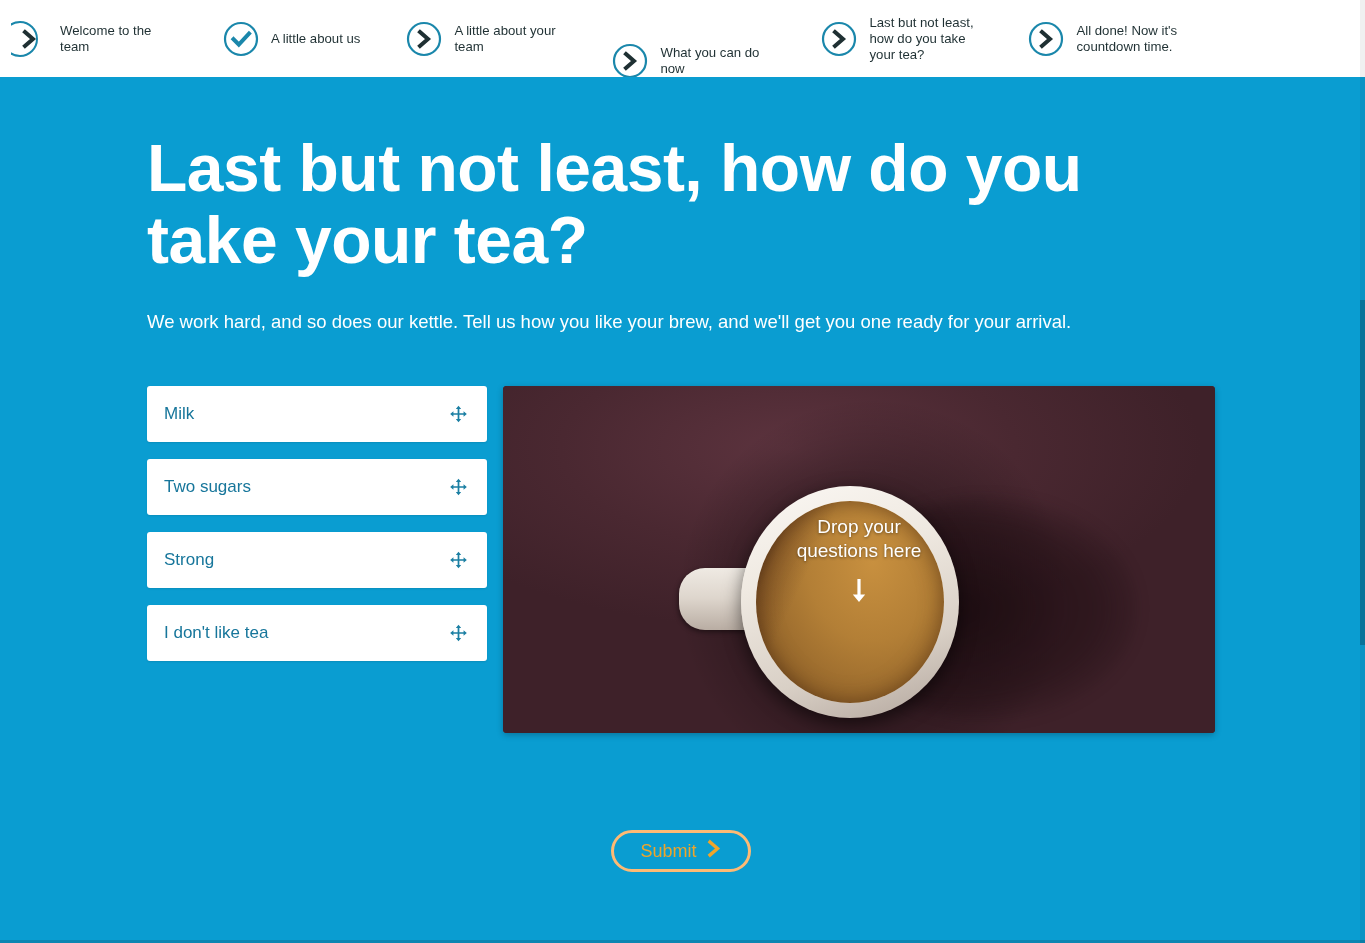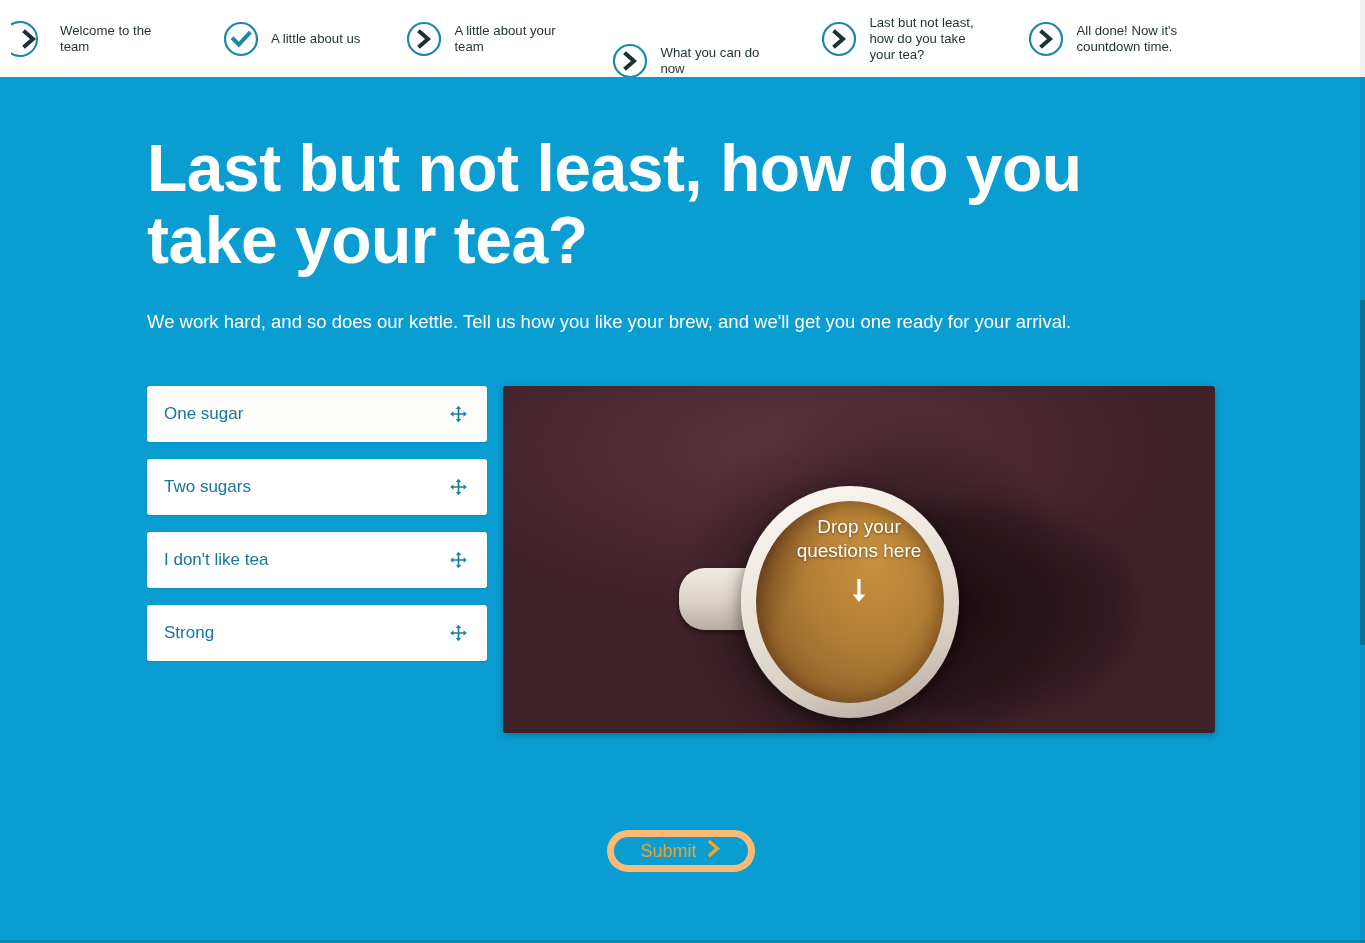--- a/index.html
+++ b/index.html
@@ -225,21 +225,21 @@
     display: flex;
     justify-content: center;
   }
   .submit-btn {
     display: inline-flex;
     align-items: center;
     gap: 10px;
     height: 42px;
     padding: 0 26px;
     background: transparent;
-    border: 7px solid #fdba74;
+    border: 3px solid #fdba74;
     border-radius: 22px;
     color: #f0a52a;
     font-size: 18px;
     font-family: "Liberation Sans", sans-serif;
     cursor: pointer;
   }
 
   
   .scrollbar-track {
     position: absolute;
@@ -325,50 +325,50 @@
 
 </div>
 
 <div class="page">
 
   <h1 class="headline">Last but not least, how do you take your tea?</h1>
   <p class="subhead">We work hard, and so does our kettle. Tell us how you like your brew, and we'll get you one ready for your arrival.</p>
 
   <div class="options">
 
-
-    <div class="option-card tint">
-      <span class="option-label">One sugar</span>
+    <div class="option-card">
+      <span class="option-label">Milk</span>
       <span class="move-handle">
         <svg width="19" height="19" viewBox="0 0 24 24">
           <path fill="#1b7fa3" d="M12 1.5 L15.4 5.6 H13.1 V10.9 H18.4 V8.6 L22.5 12 L18.4 15.4 V13.1 H13.1 V18.4 H15.4 L12 22.5 L8.6 18.4 H10.9 V13.1 H5.6 V15.4 L1.5 12 L5.6 8.6 V10.9 H10.9 V5.6 H8.6 Z"></path>
         </svg>
       </span>
     </div>
+
 
     <div class="option-card">
       <span class="option-label">Two sugars</span>
       <span class="move-handle">
         <svg width="19" height="19" viewBox="0 0 24 24">
           <path fill="#1b7fa3" d="M12 1.5 L15.4 5.6 H13.1 V10.9 H18.4 V8.6 L22.5 12 L18.4 15.4 V13.1 H13.1 V18.4 H15.4 L12 22.5 L8.6 18.4 H10.9 V13.1 H5.6 V15.4 L1.5 12 L5.6 8.6 V10.9 H10.9 V5.6 H8.6 Z"></path>
         </svg>
       </span>
     </div>
 
     <div class="option-card">
-      <span class="option-label">I don't like tea</span>
+      <span class="option-label">Strong</span>
       <span class="move-handle">
         <svg width="19" height="19" viewBox="0 0 24 24">
           <path fill="#1b7fa3" d="M12 1.5 L15.4 5.6 H13.1 V10.9 H18.4 V8.6 L22.5 12 L18.4 15.4 V13.1 H13.1 V18.4 H15.4 L12 22.5 L8.6 18.4 H10.9 V13.1 H5.6 V15.4 L1.5 12 L5.6 8.6 V10.9 H10.9 V5.6 H8.6 Z"></path>
         </svg>
       </span>
     </div>
 
     <div class="option-card">
-      <span class="option-label">Strong</span>
+      <span class="option-label">I don't like tea</span>
       <span class="move-handle">
         <svg width="19" height="19" viewBox="0 0 24 24">
           <path fill="#1b7fa3" d="M12 1.5 L15.4 5.6 H13.1 V10.9 H18.4 V8.6 L22.5 12 L18.4 15.4 V13.1 H13.1 V18.4 H15.4 L12 22.5 L8.6 18.4 H10.9 V13.1 H5.6 V15.4 L1.5 12 L5.6 8.6 V10.9 H10.9 V5.6 H8.6 Z"></path>
         </svg>
       </span>
     </div>
 
   </div>
 
   <div class="dropzone">

